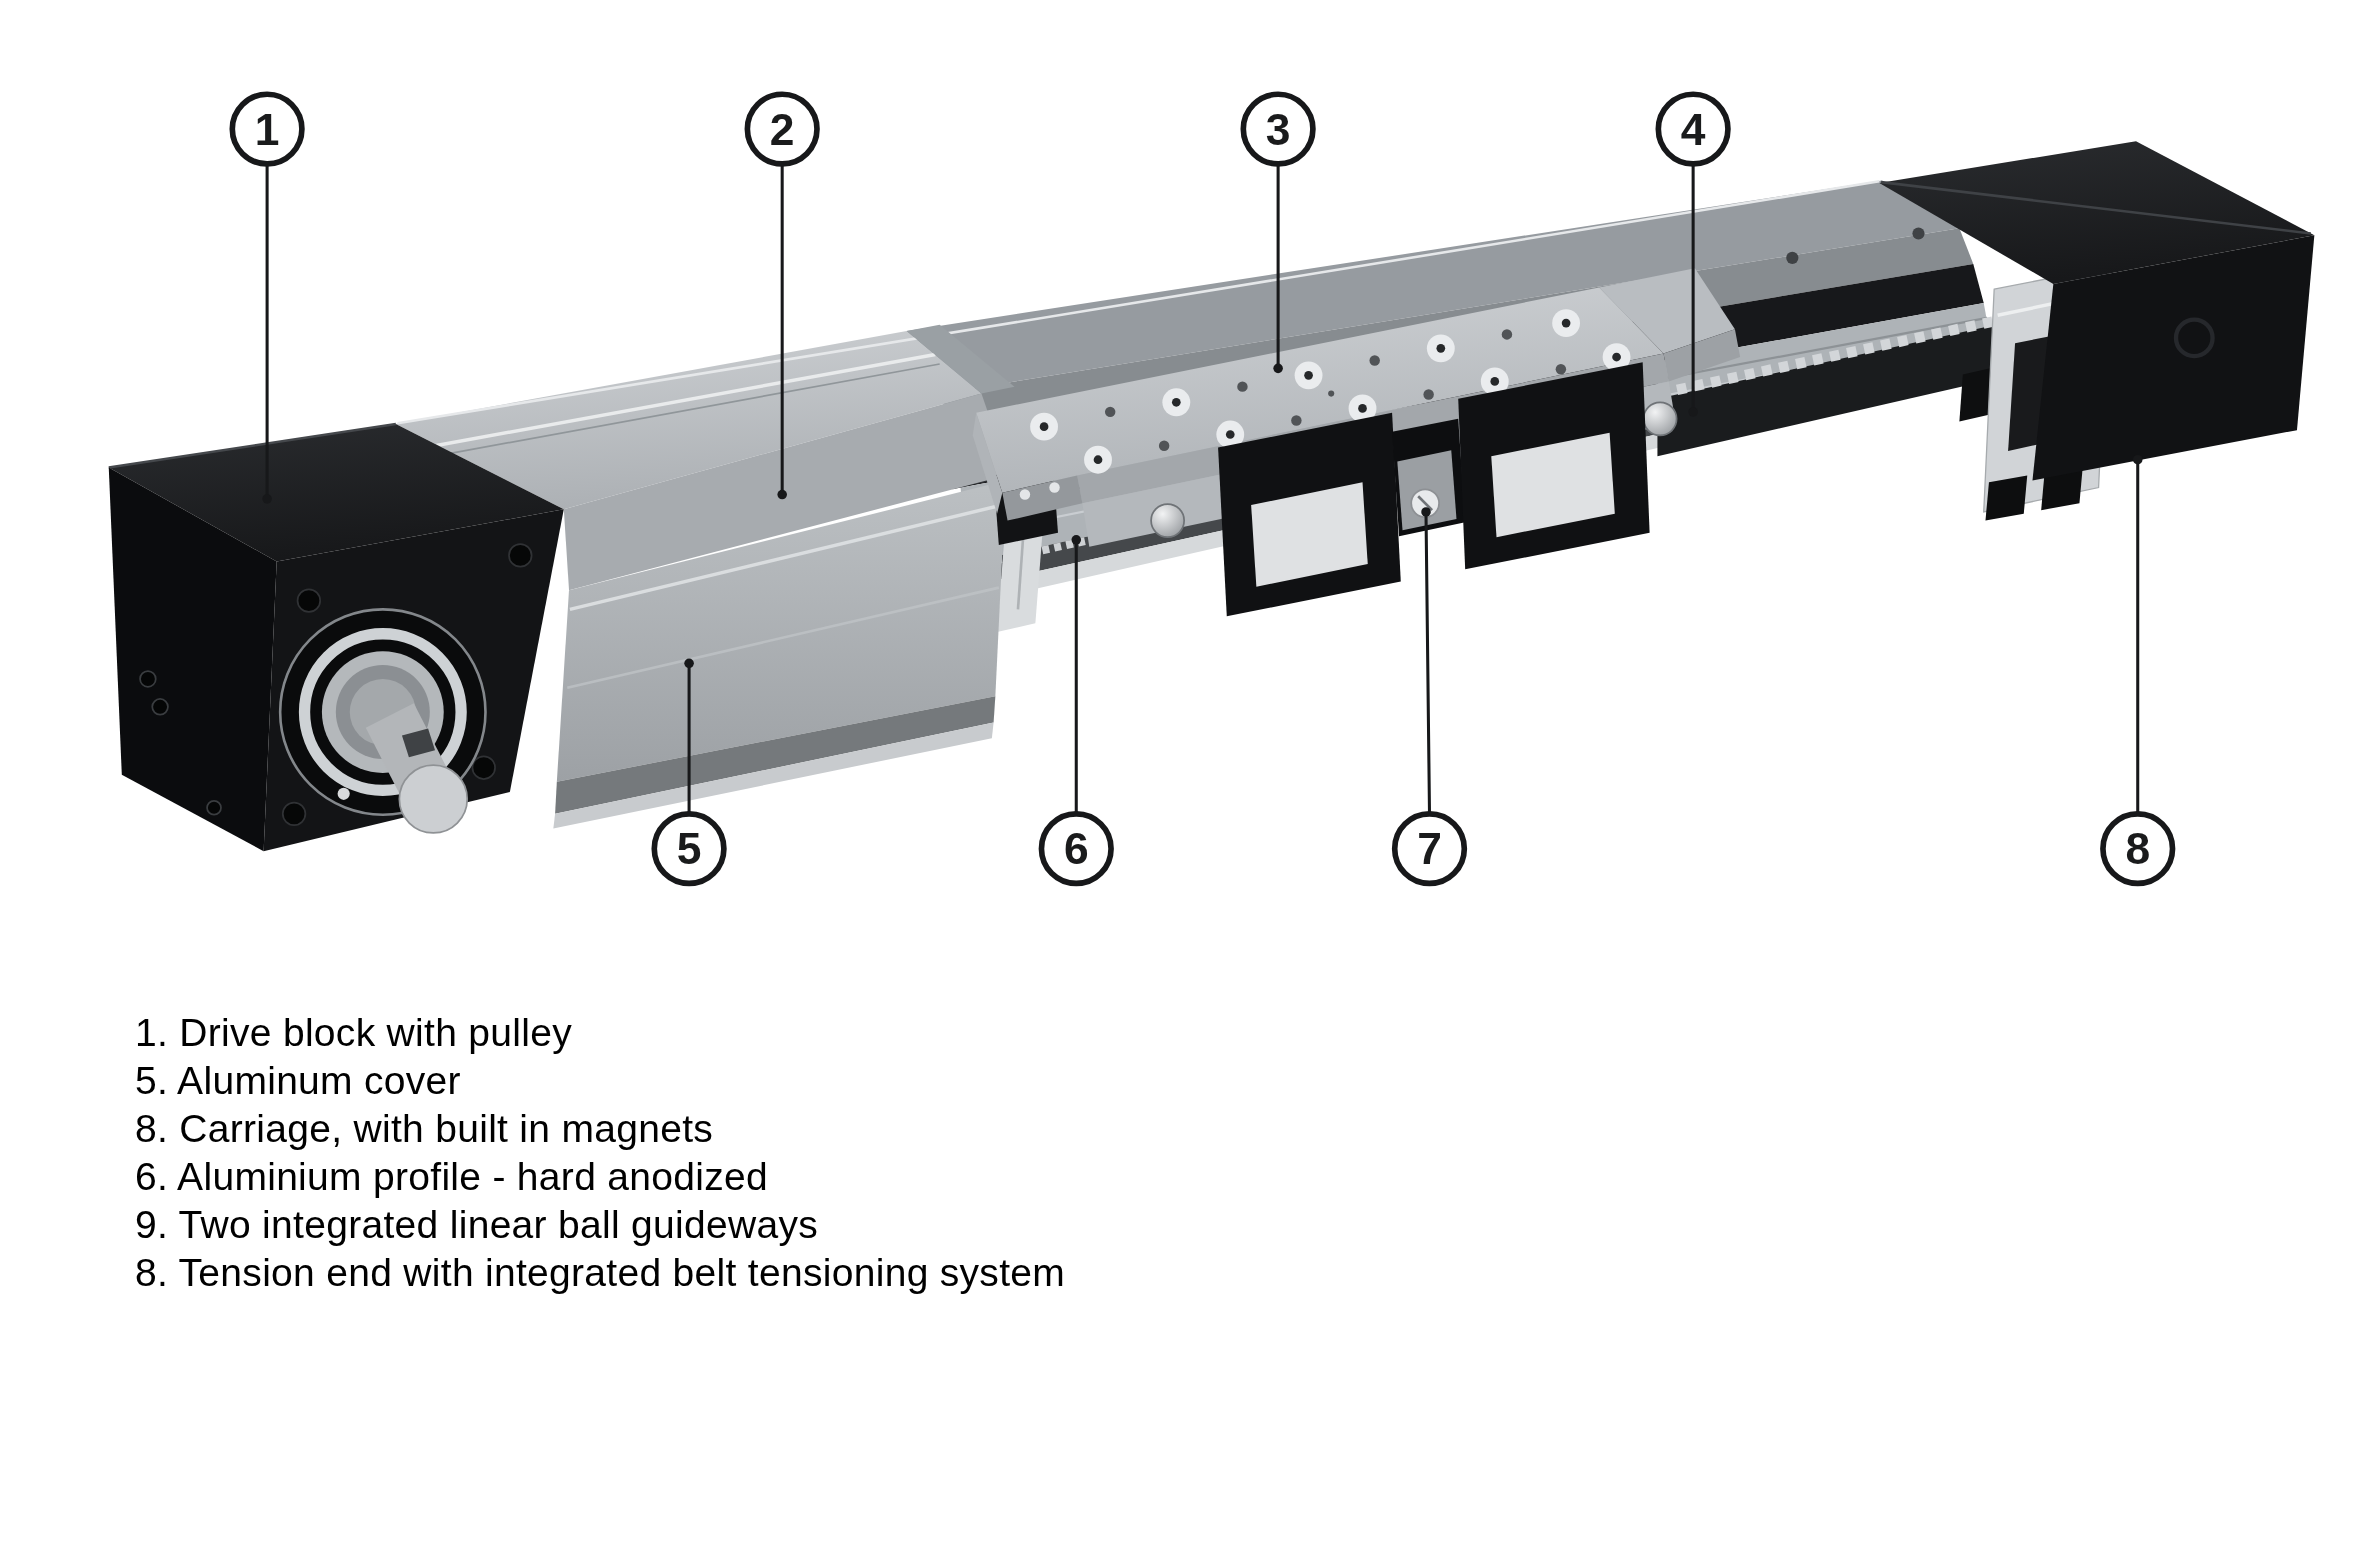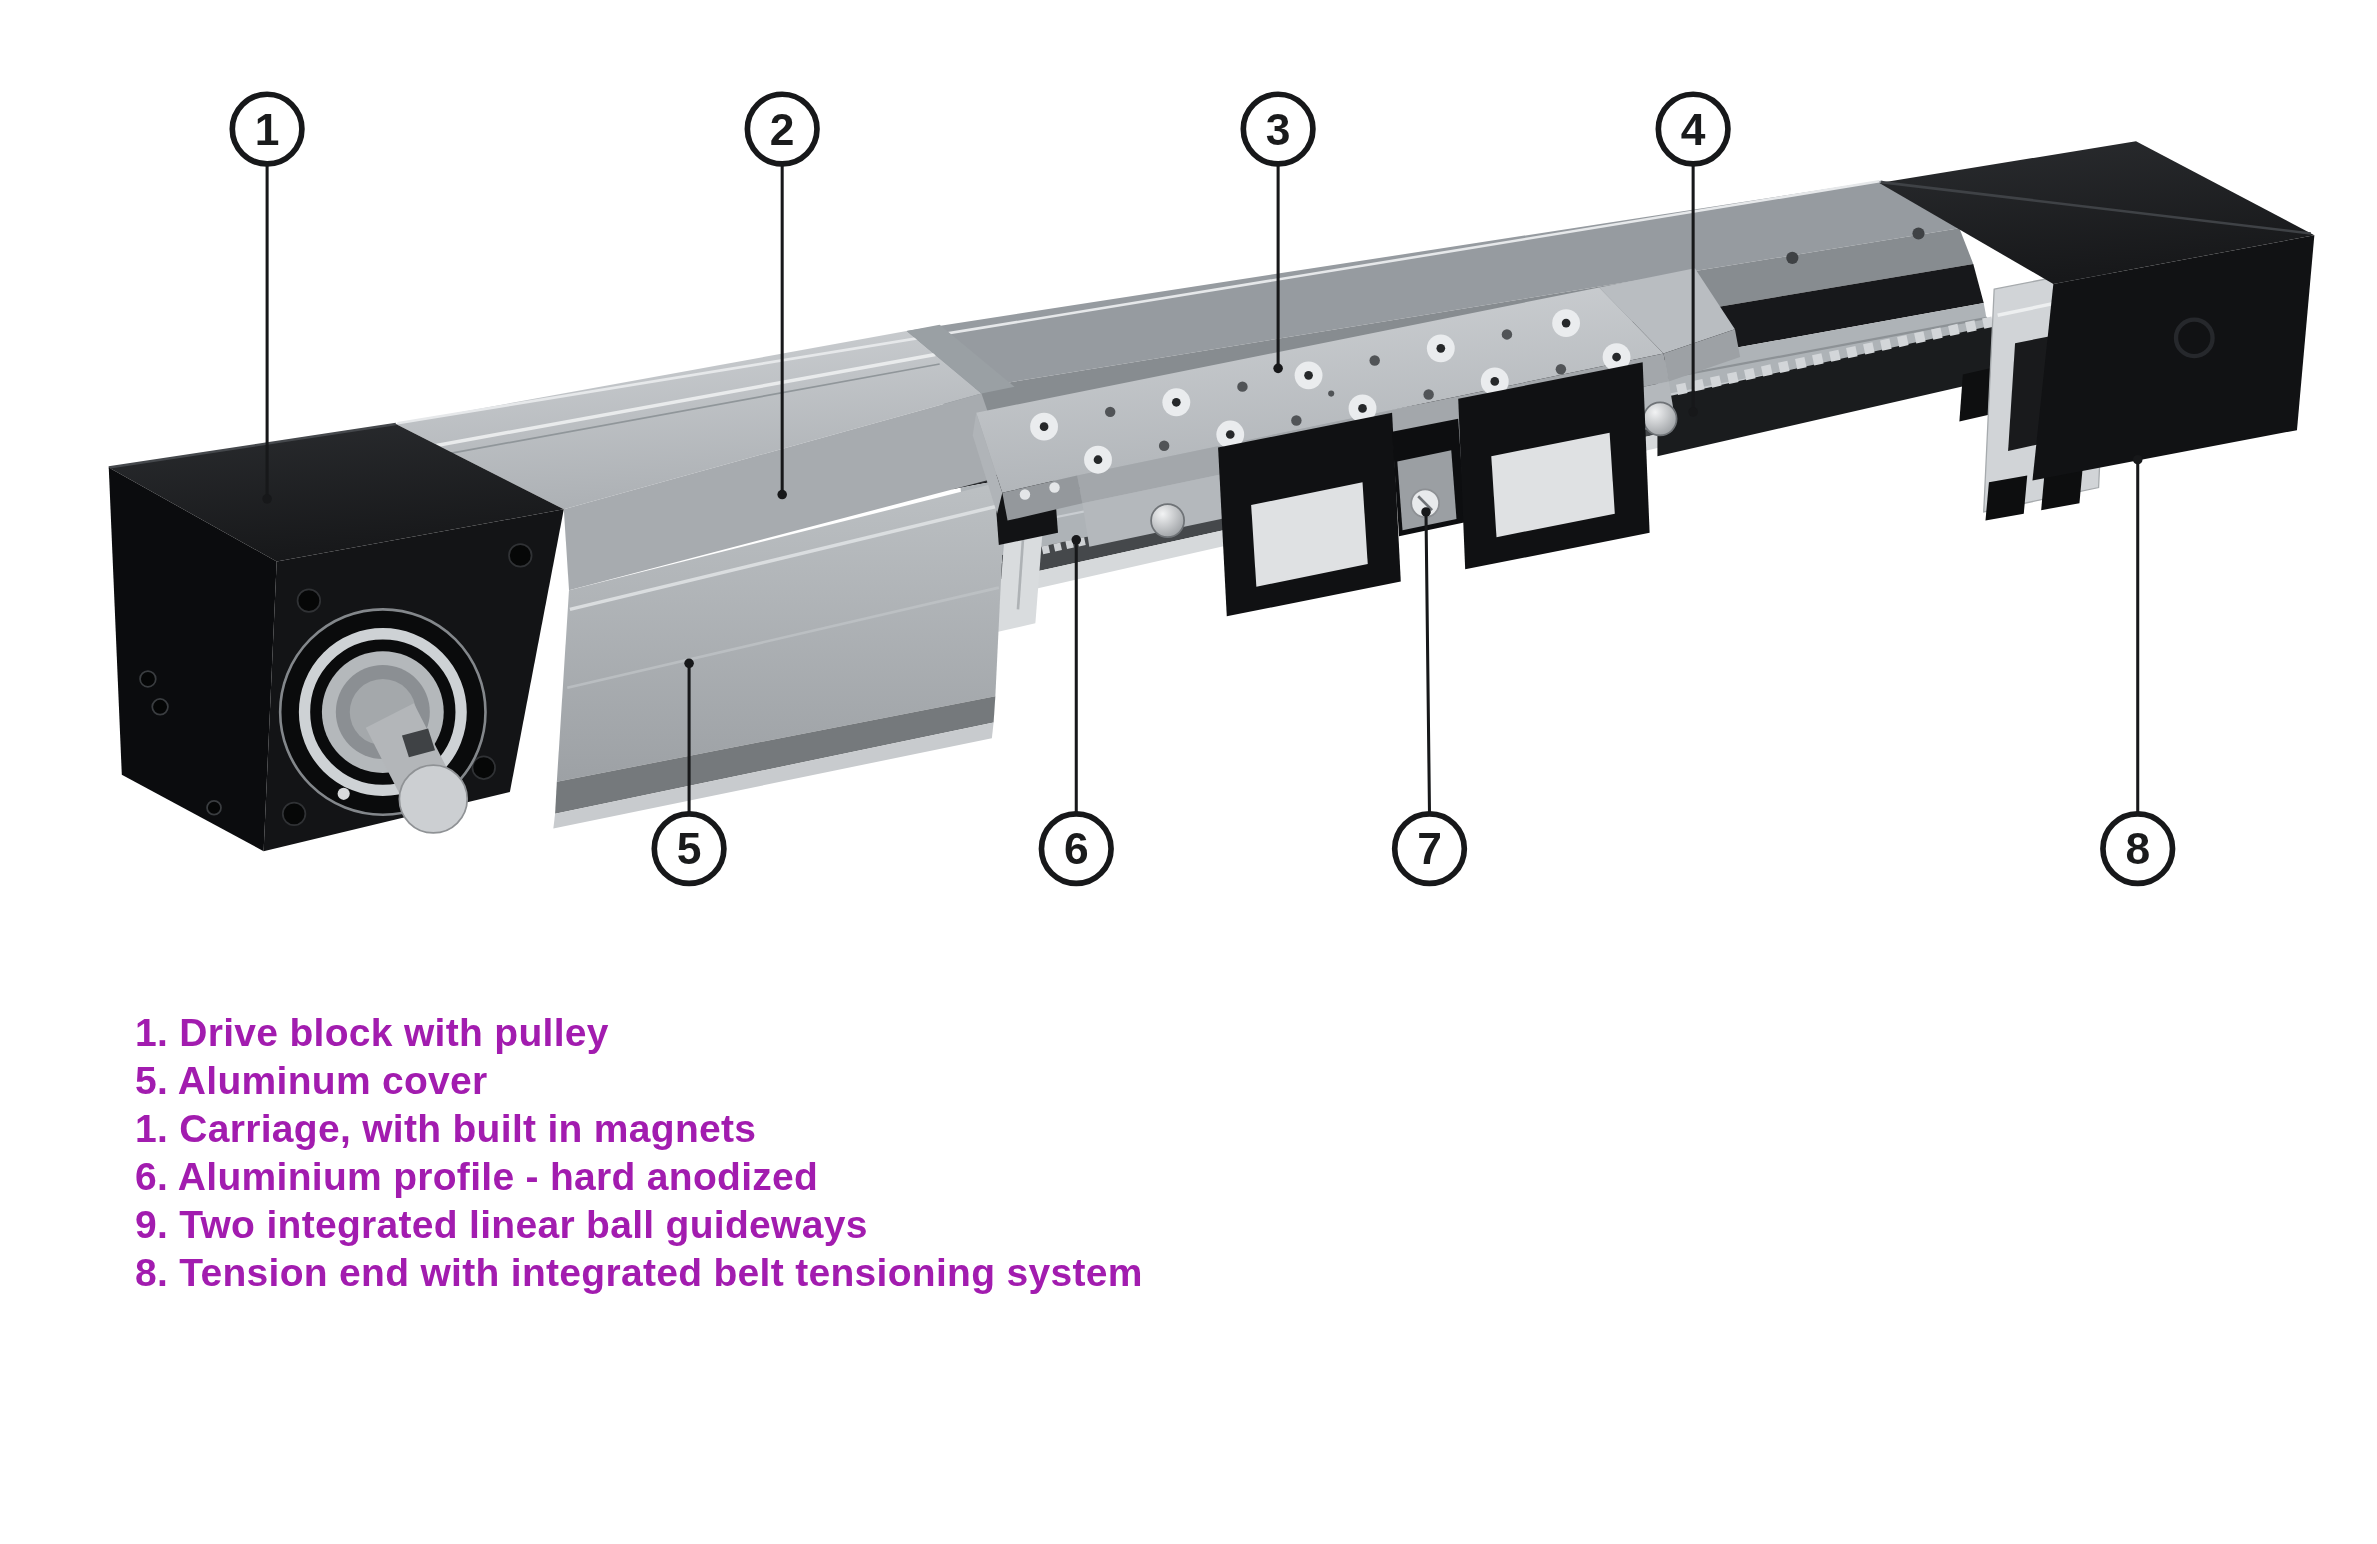--- a/index.html
+++ b/index.html
@@ -1,20 +1,20 @@
 <!DOCTYPE html>
 <html style="font-size:14px"><head>
 <meta charset="utf-8">
 <style>
   html,body{margin:0;padding:0;background:#ffffff;}
   .stage{position:relative;width:2377px;height:1545px;background:#ffffff;overflow:hidden;
          font-family:"Liberation Sans",sans-serif;}
   .stage svg{position:absolute;left:0;top:0;}
-  .legend{position:absolute;left:135px;top:1009px;font-size:39px;font-weight:bold;
-          color:#a21caf;line-height:48px;letter-spacing:0.3px;white-space:nowrap;}
+  .legend{position:absolute;left:135px;top:1009px;font-size:39px;font-weight:normal;
+          color:#000000;line-height:48px;letter-spacing:0.3px;white-space:nowrap;}
   .callout-num{font-size:51px;font-weight:bold;fill:#1a1b1c;text-anchor:middle;}
   .leader{stroke:#17181a;stroke-width:3.5;stroke-linecap:round;fill:none;}
   .ldot{fill:#17181a;}
   .cring{fill:#ffffff;stroke:#17181a;stroke-width:6.5;}
 </style>
 </head>
 <body>
 
 <div class="stage">
 <svg width="2377" height="1545" viewBox="0 0 2732 1775">
@@ -266,19 +266,19 @@
     <g>
       <circle class="cring" cx="2457" cy="975" r="40"></circle>
       <text class="callout-num" x="2457" y="993">8</text>
     </g>
   </g>
 </svg>
 
   <div class="legend">
     <div>1. Drive block with pulley</div>
     <div>5. Aluminum cover</div>
-    <div>1. Carriage, with built in magnets</div>
+    <div>8. Carriage, with built in magnets</div>
     <div>6. Aluminium profile - hard anodized</div>
     <div>9. Two integrated linear ball guideways</div>
     <div>8. Tension end with integrated belt tensioning system</div>
   </div>
 </div>
 
 
 </body></html>

